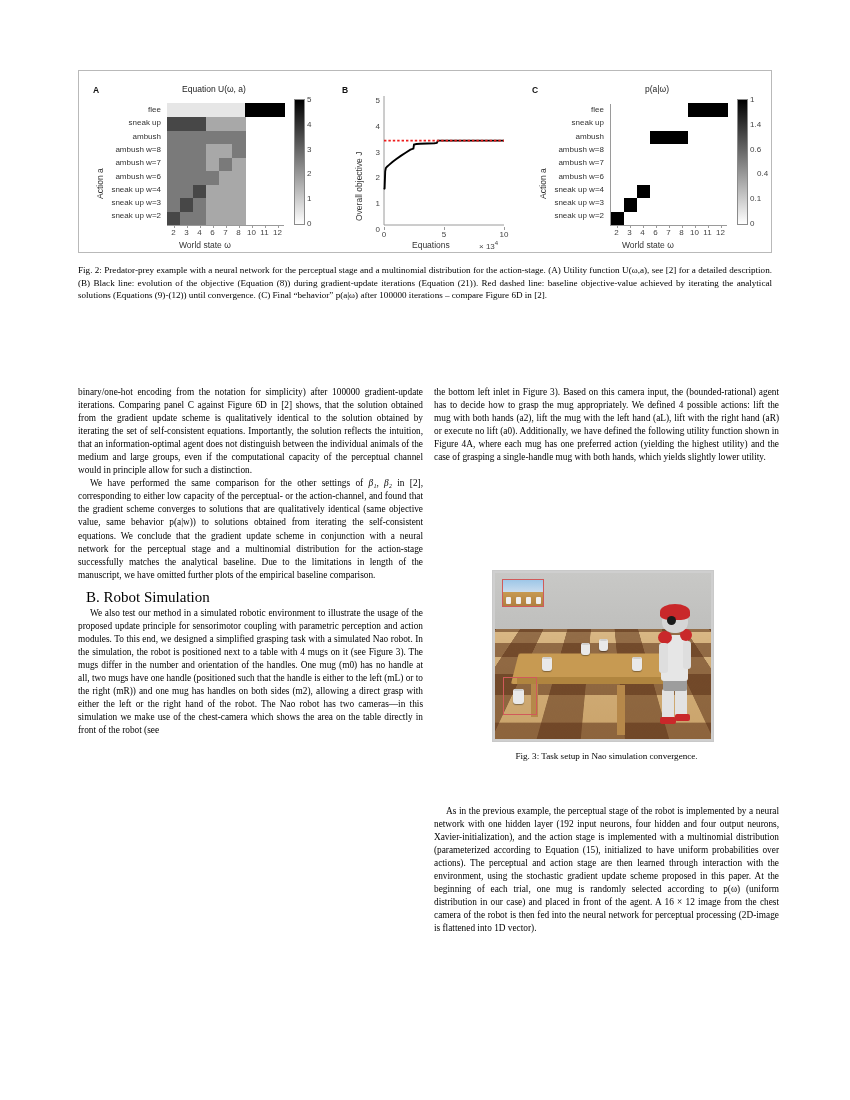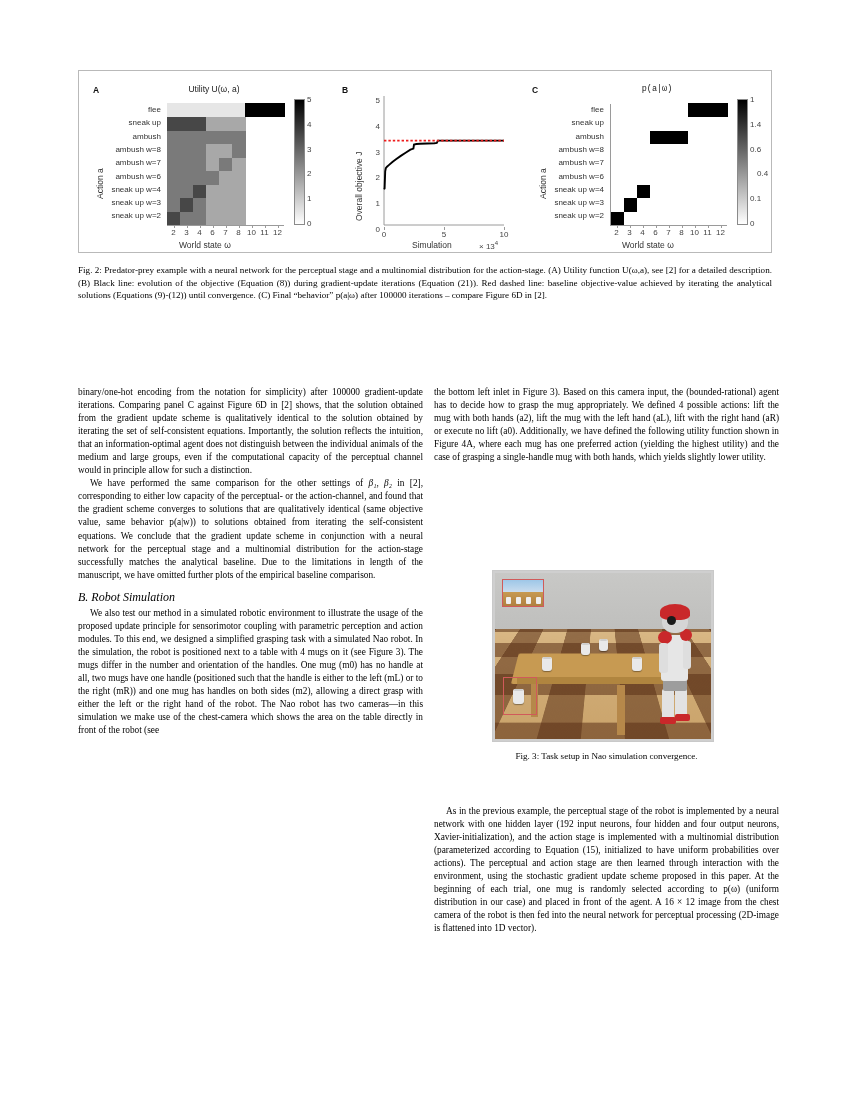--- a/index.html
+++ b/index.html
@@ -106,23 +106,22 @@
     width: 345px;
     font-family: "Liberation Serif", serif;
     font-size: 9.3px;
     line-height: 13.05px;
     text-align: justify;
     color: #000;
   }
   .col p { margin: 0; text-indent: 12px; }
   .col p.noind { text-indent: 0; }
   .sec-head {
-    font-style: italic;
-    font-size: 12px;
-    margin: 9px 0 3px 0;
+    font-size: 15px;
+    margin: 9px 0 3px 8px;
     text-indent: 0;
     font-family: "Liberation Serif", serif;
   }
   i.mathi { font-family: "Liberation Serif", serif; font-style: italic; }
 
   
   #fig3-wrap {
     position: absolute;
     left: 492px;
     top: 570px;
@@ -171,21 +170,21 @@
   .f3-robot-foot { position:absolute; background:#c9282a; border-radius:2px; }
   .f3-robot-mid { position:absolute; background:#9d9d9d; border-radius:2px; }
 </style>
 </head>
 <body>
 
 <div id="fig2-box">
 
   <div class="panel" style="left:0px; width:250px;">
     <div class="panel-letter" style="left:14px; top:14px;">A</div>
-    <div class="panel-title" style="left:75px; top:13px; width:120px;">Utility U(ω, a)</div>
+    <div class="panel-title" style="left:75px; top:13px; width:120px;">Equation U(ω, a)</div>
 
     <div class="vlabel" style="left:16px; top:128px;">Action a</div>
 
     <div style="position:absolute; left:22px; top:34px; width:60px; height:120px;">
       <div class="rowlab" style="top:0px;">flee</div>
       <div class="rowlab" style="top:13.3px;">sneak up</div>
       <div class="rowlab" style="top:26.6px;">ambush</div>
       <div class="rowlab" style="top:39.9px;">ambush w=8</div>
       <div class="rowlab" style="top:53.2px;">ambush w=7</div>
       <div class="rowlab" style="top:66.5px;">ambush w=6</div>
@@ -310,27 +309,27 @@
         <div class="tick" style="right: 0px; top: 134px;">0</div>
       </div>
     <div id="plotB-xticks" style="position:absolute; left:50px; top:157px; width:120px; height:12px;">
         <div class="tick" style="left: -5px; top: 2px; width: 10px; text-align: center;">0</div>
         <div class="axtickmark" style="left: 0px; top: -1px;"></div>
         <div class="tick" style="left: 55px; top: 2px; width: 10px; text-align: center;">5</div>
         <div class="axtickmark" style="left: 60px; top: -1px;"></div>
         <div class="tick" style="left: 115px; top: 2px; width: 10px; text-align: center;">10</div>
         <div class="axtickmark" style="left: 120px; top: -1px;"></div>
       </div>
-    <div class="axis-label" style="left:78px; top:169px;">Simulation</div>
+    <div class="axis-label" style="left:78px; top:169px;">Equations</div>
     <div class="tick" style="left:145px; top:169px;"><span>× 13</span><sup style="font-size:6px;">4</sup></div>
   </div>
 
   <div class="panel" style="left:445px; width:249px;">
     <div class="panel-letter" style="left:8px; top:14px;">C</div>
-    <div class="panel-title" style="left:78px; top:13px; width:110px;font-family:Liberation Mono, monospace;">p(a|ω)</div>
+    <div class="panel-title" style="left:78px; top:13px; width:110px;">p(a|ω)</div>
     <div class="vlabel" style="left:14px; top:128px;">Action a</div>
 
     <div style="position:absolute; left:20px; top:34px; width:60px; height:120px;">
       <div class="rowlab" style="top:0px;">flee</div>
       <div class="rowlab" style="top:13.3px;">sneak up</div>
       <div class="rowlab" style="top:26.6px;">ambush</div>
       <div class="rowlab" style="top:39.9px;">ambush w=8</div>
       <div class="rowlab" style="top:53.2px;">ambush w=7</div>
       <div class="rowlab" style="top:66.5px;">ambush w=6</div>
       <div class="rowlab" style="top:79.8px;">sneak up w=4</div>

